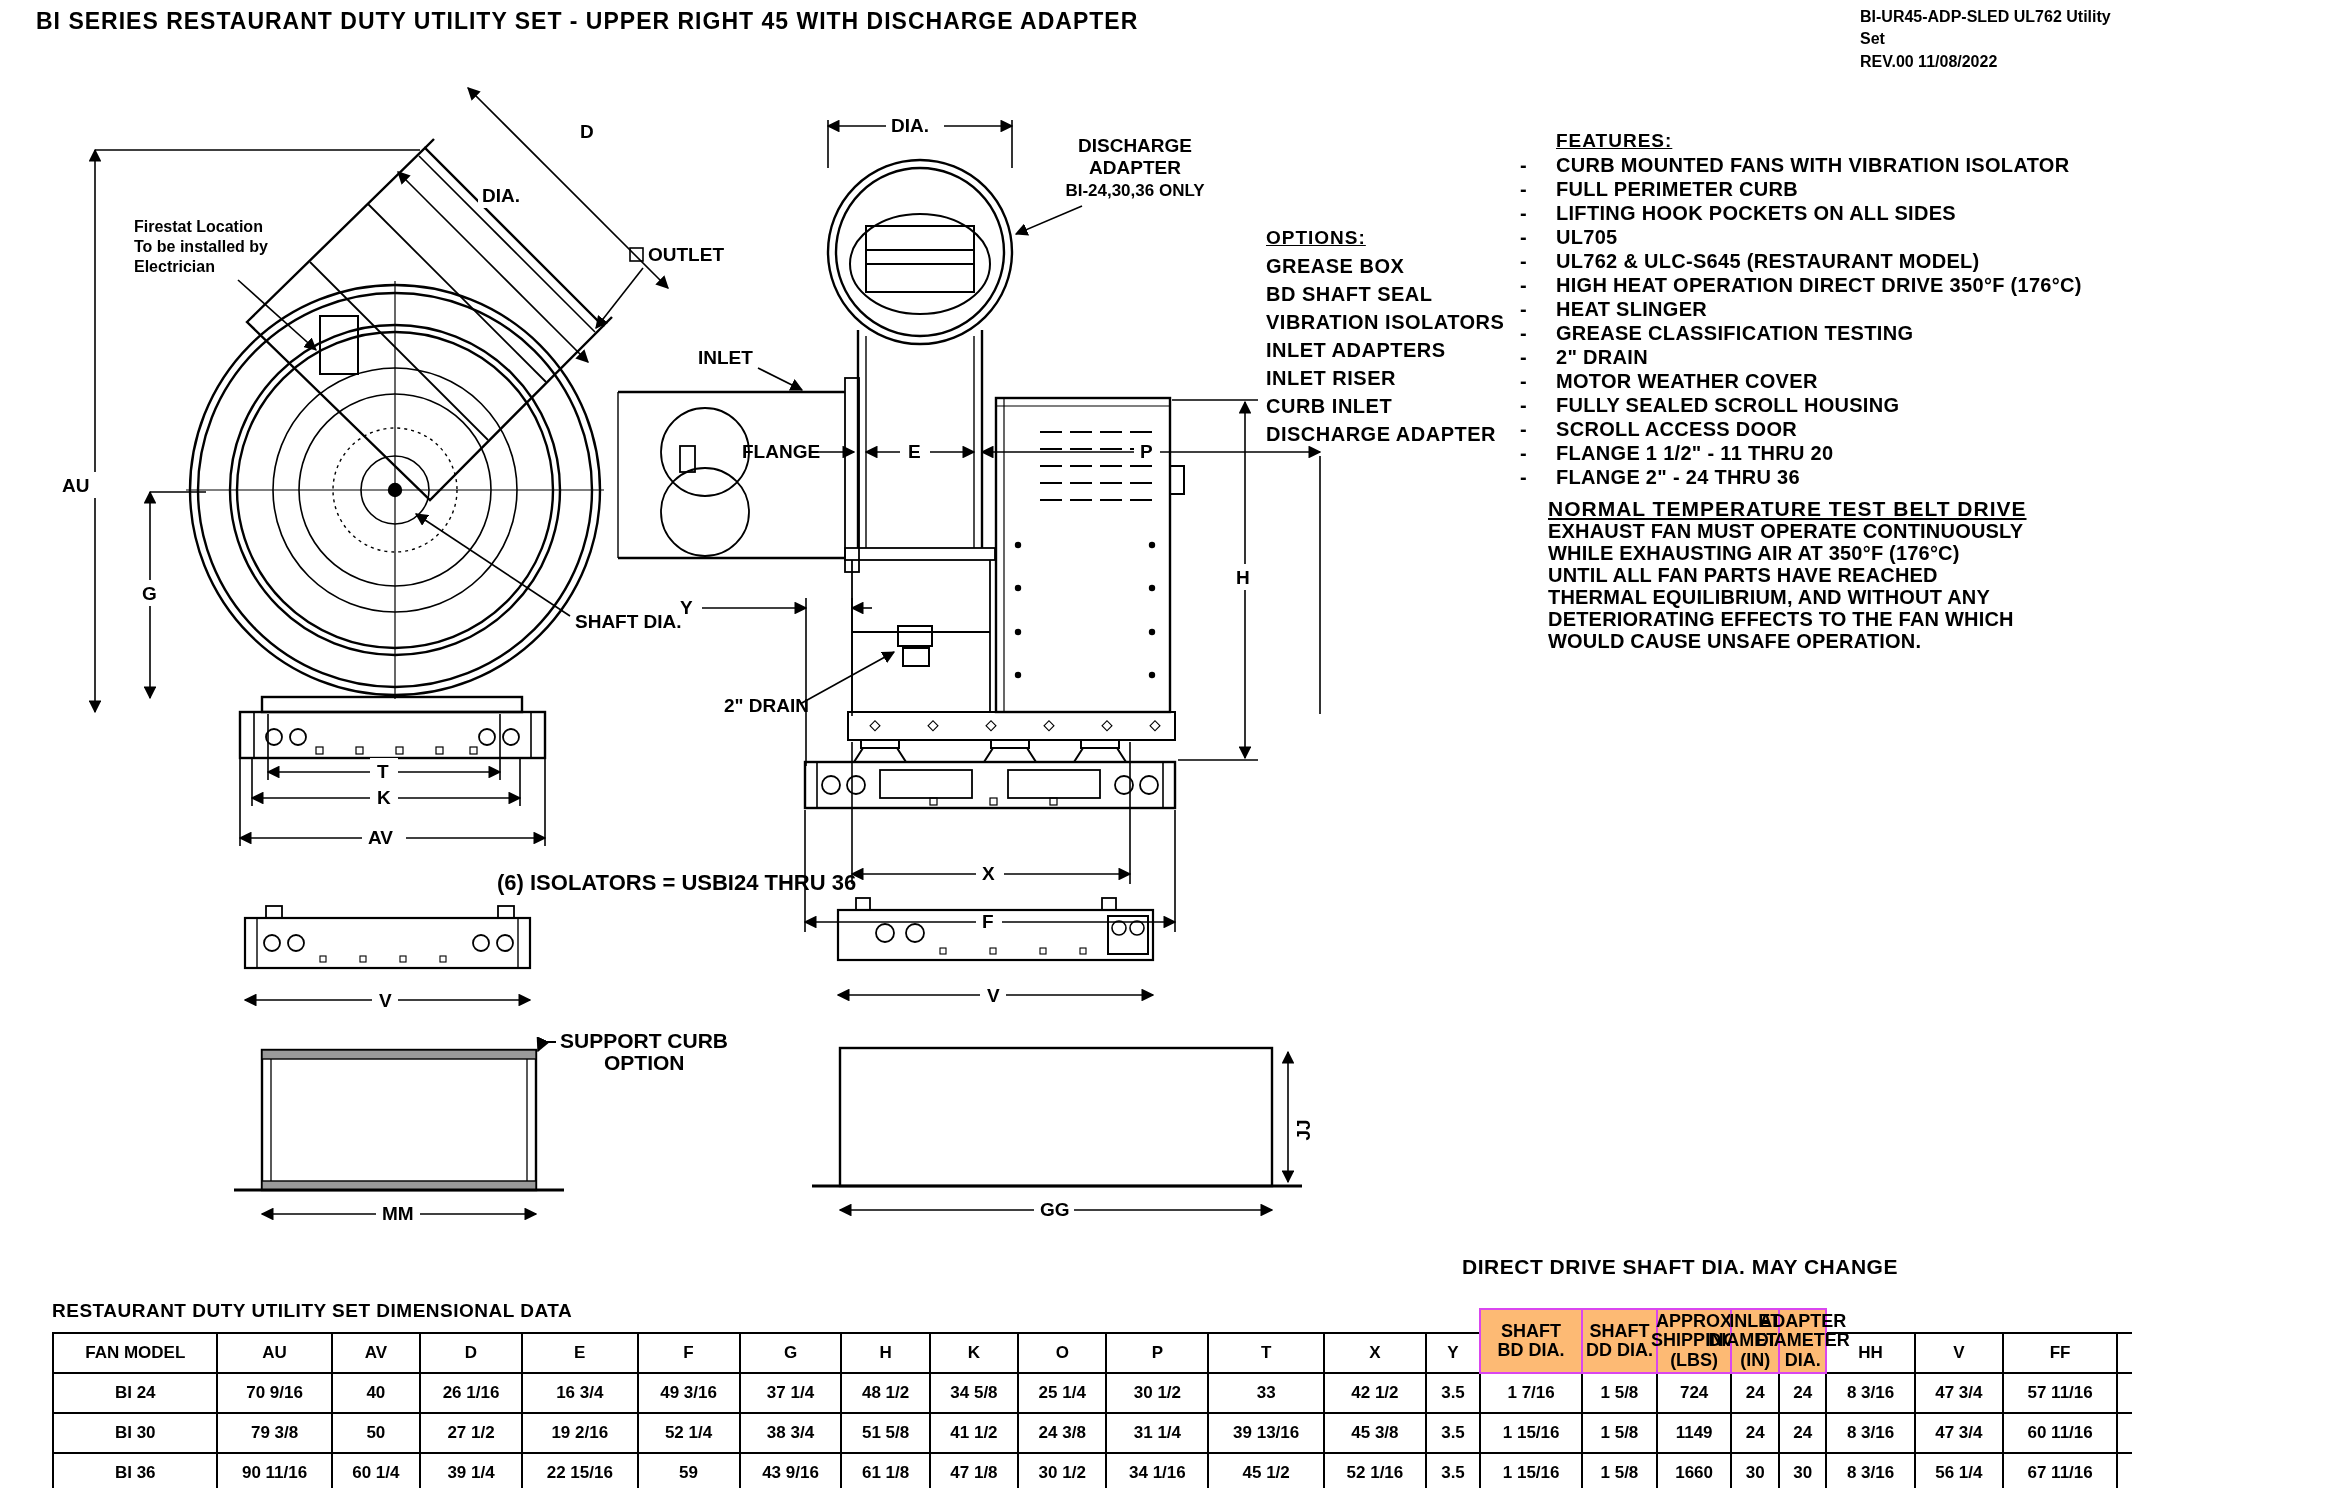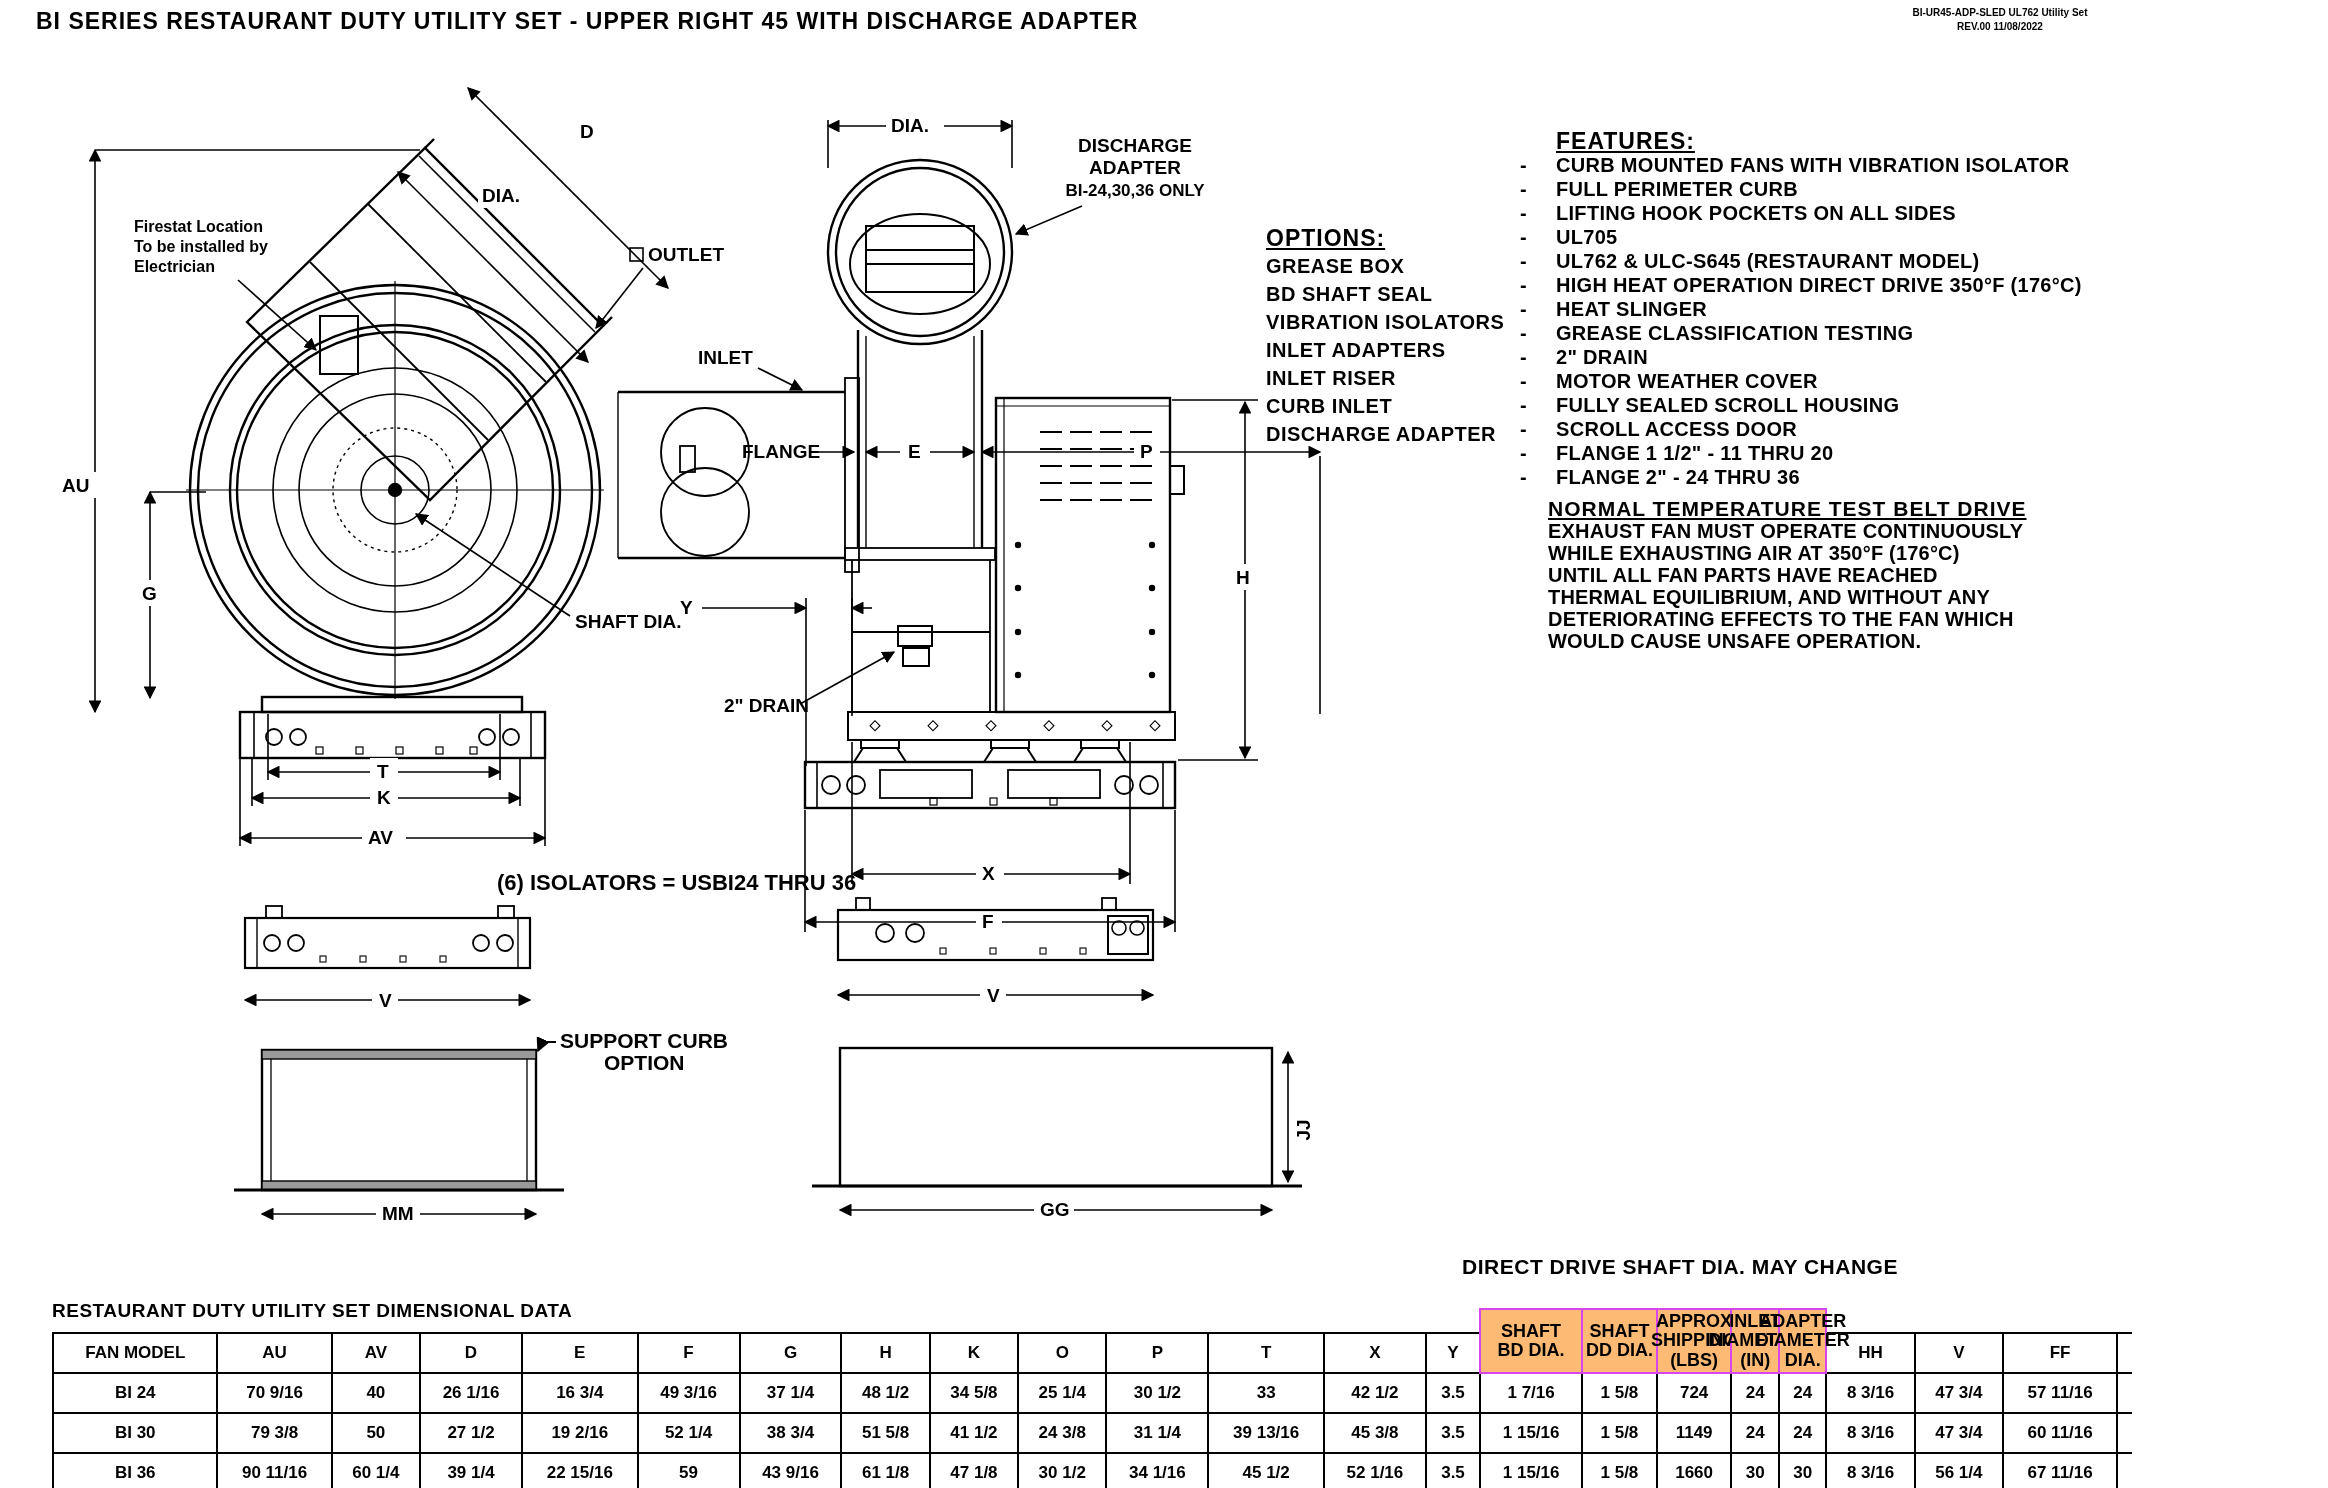--- a/index.html
+++ b/index.html
@@ -1,22 +1,22 @@
 <!DOCTYPE html>
 <html><head>
 <meta charset="utf-8">
 <style>
   html,body{margin:0;padding:0;background:#fff;}
   .sheet{position:relative;width:2132px;height:1488px;background:#fff;overflow:hidden;
          font-family:"Liberation Sans",sans-serif;font-weight:bold;color:#000;}
   .abs{position:absolute;}
   .title{left:36px;top:8px;font-size:23px;letter-spacing:1px;white-space:nowrap;}
-  .docref{left:1860px;top:6px;width:280px;text-align:center;font-size:10px;line-height:1.4;}
+  .docref{left:1860px;top:6px;width:280px;font-size:16px;line-height:1.4;}
   svg text{font-family:"Liberation Sans",sans-serif;font-weight:bold;fill:#000;}
-  .heading{font-size:23px;text-decoration:underline;letter-spacing:1px;}
+  .heading{font-size:19px;text-decoration:underline;letter-spacing:1px;}
   .options{left:1266px;top:226px;font-size:20px;line-height:24px;}
   .options .opt-item{margin-top:4px;letter-spacing:.5px;}
   .features{left:1520px;top:130px;font-size:20px;line-height:22px;}
   .features .heading{margin-left:36px;}
   .feat-item{display:flex;letter-spacing:.3px;margin-top:2px;}
   .feat-item::before{content:"-";width:36px;flex:0 0 36px;}
   .ntemp{left:1548px;top:498px;font-size:20px;line-height:22px;}
   .ntemp .heading{font-size:21px;}
   .ntemp .pline{letter-spacing:.2px;}
   .tbl-caption{left:52px;top:1300px;font-size:19px;letter-spacing:.5px;}

